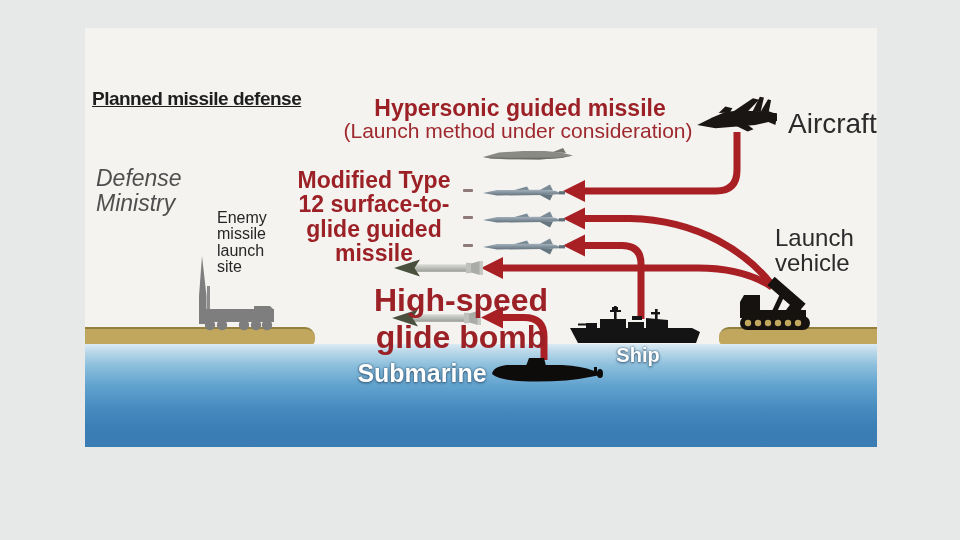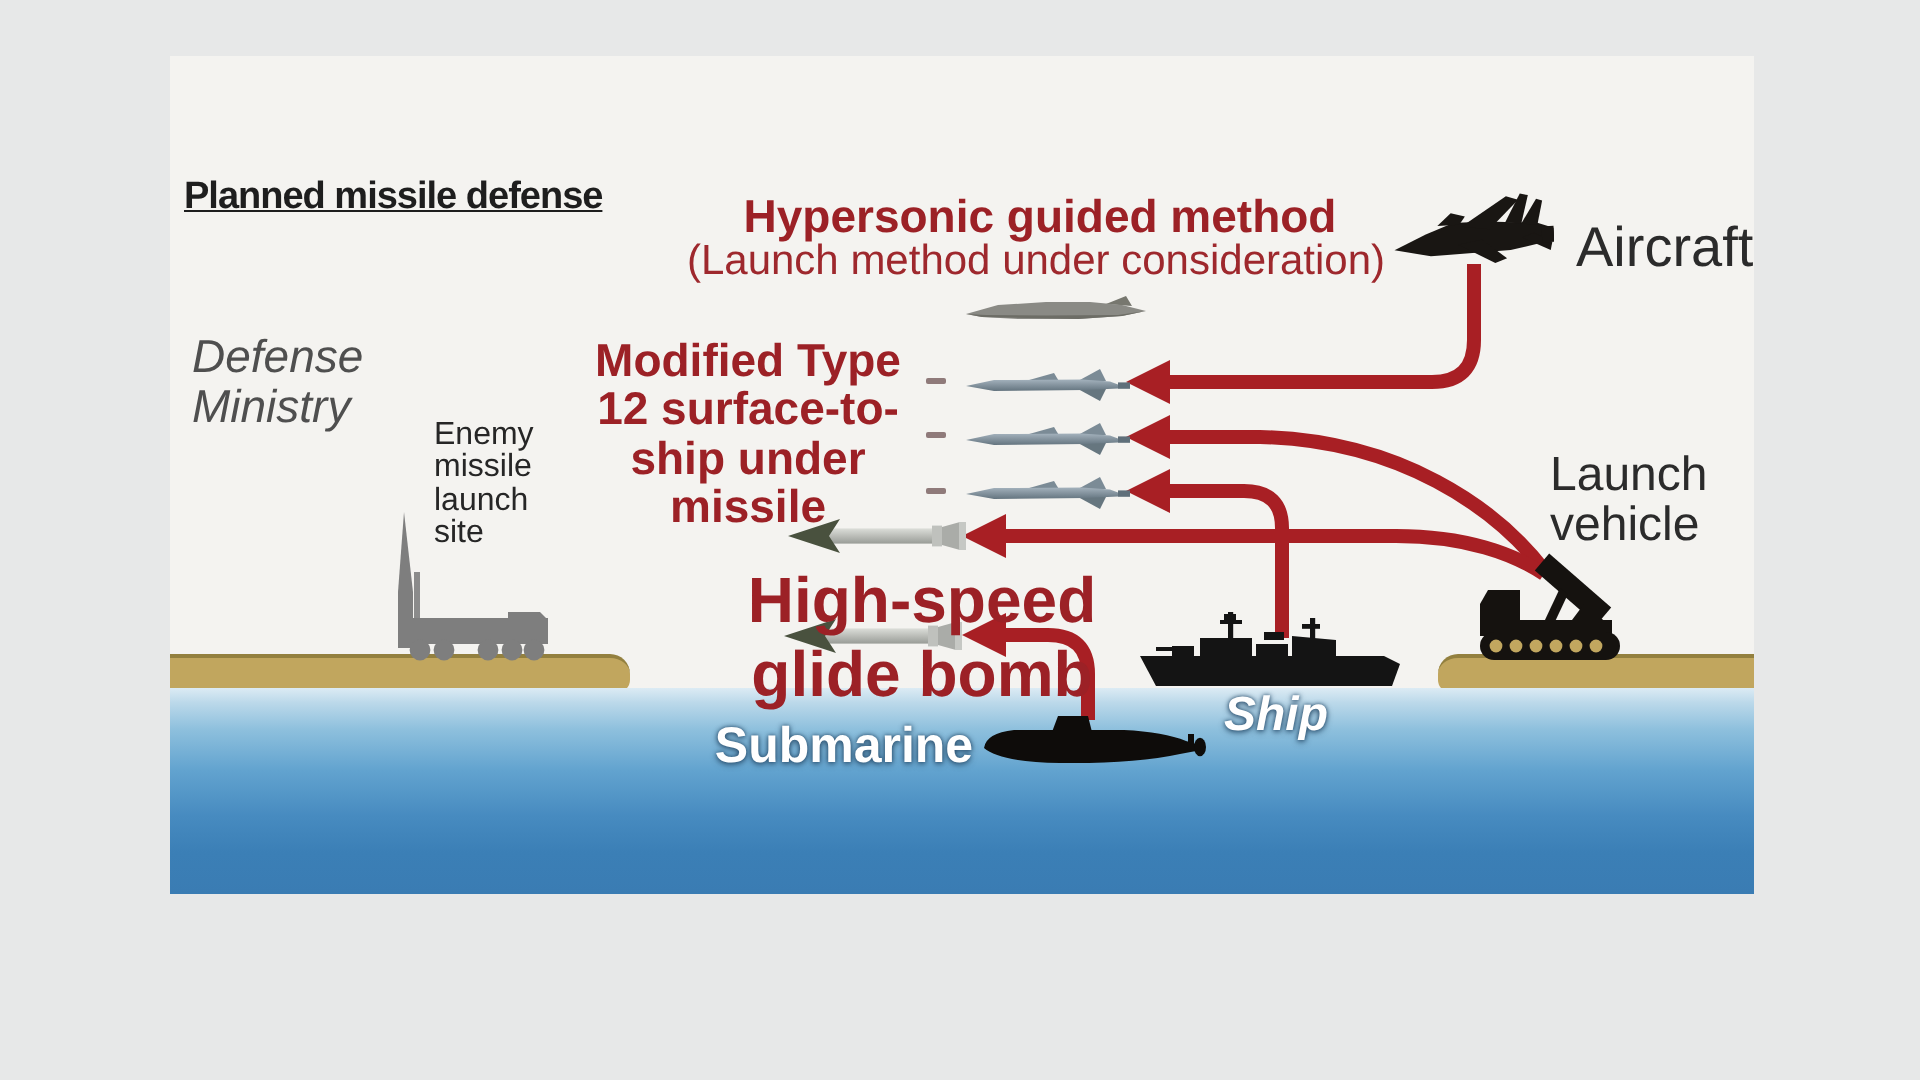--- a/index.html
+++ b/index.html
@@ -21,21 +21,21 @@
   .enemy{left:217px;top:210px;font-size:16px;color:#262626;line-height:1.02;}
   .red{color:#9c2126;font-weight:bold;}
   .hyp-title{left:328px;top:95px;width:384px;text-align:center;font-size:23px;}
   .hyp-note{left:318px;top:119px;width:400px;text-align:center;font-size:21px;color:#9e282d;font-weight:normal;}
   .type12{left:288px;top:168px;width:172px;text-align:center;font-size:23px;line-height:1.06;}
   .glide{left:333px;top:282px;width:256px;text-align:center;font-size:32px;}
   .aircraft-lbl{left:788px;top:108px;font-size:28px;color:#2b2b2b;}
   .lv-lbl{left:775px;top:225px;font-size:24px;color:#2b2b2b;line-height:1.06;}
   .sea-lbl{color:#ffffff;font-weight:bold;text-align:center;
     text-shadow:0 0 2px rgba(40,76,106,.95),0 1px 3px rgba(40,76,106,.8);}
-  .ship-lbl{left:596px;top:344px;width:84px;font-size:24px;font-style:italic;}
+  .ship-lbl{left:596px;top:344px;width:84px;font-size:20px;}
   .sub-lbl{left:356px;top:359px;width:132px;font-size:25px;}
   .dash{width:10px;height:3px;background:#8f7a7a;border-radius:1px;z-index:5;}
 </style>
 </head>
 <body>
 
 <div class="stage">
 
   <div class="abs panel"></div>
   <div class="abs land land-left"></div>
@@ -197,27 +197,27 @@
     <div>Ministry</div>
   </div>
 
   <div class="abs txt enemy">
     <div>Enemy</div>
     <div>missile</div>
     <div>launch</div>
     <div>site</div>
   </div>
 
-  <div class="abs txt red hyp-title">Hypersonic guided method</div>
+  <div class="abs txt red hyp-title">Hypersonic guided missile</div>
   <div class="abs txt hyp-note">(Launch method under consideration)</div>
 
   <div class="abs txt red type12">
     <div>Modified Type</div>
     <div>12 surface-to-</div>
-    <div>ship under</div>
+    <div>glide guided</div>
     <div>missile</div>
   </div>
 
   <div class="abs txt red glide">High-speed glide bomb</div>
 
   <div class="abs txt aircraft-lbl">Aircraft</div>
 
   <div class="abs txt lv-lbl">
     <div>Launch</div>
     <div>vehicle</div>

